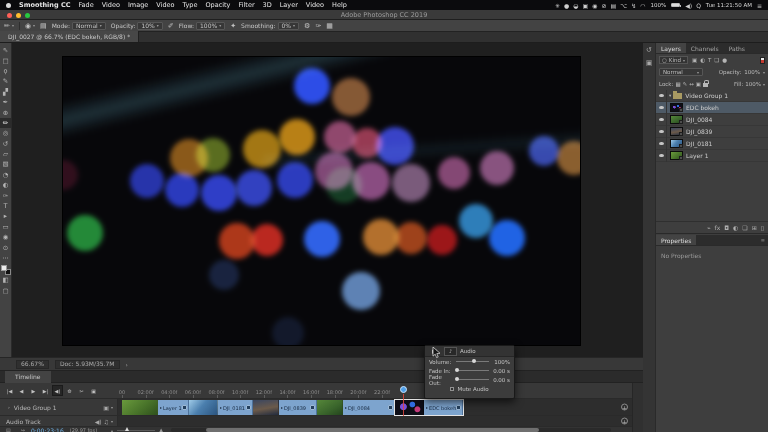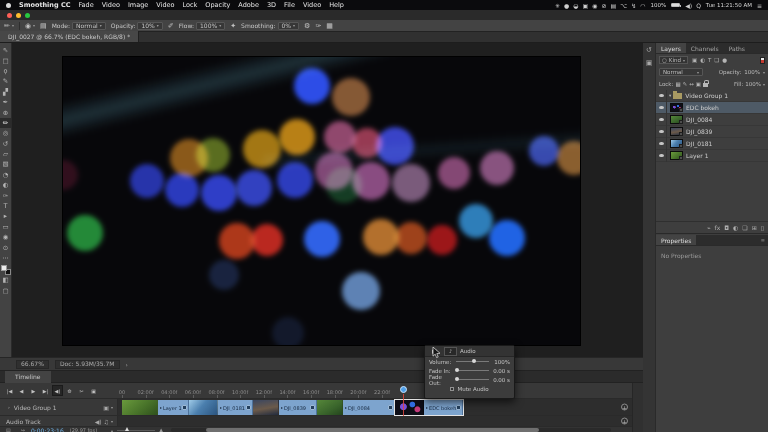--- a/index.html
+++ b/index.html
@@ -155,25 +155,25 @@
 <div id="screen">
 
   <div id="menubar">
     <div id="menu-left">
       <span class="apple-dot"></span>
     <span class="appname">Smoothing CC</span>
         <span>Fade</span>
         <span>Video</span>
         <span>Image</span>
         <span>Video</span>
-        <span>Lock</span>
+        <span>Type</span>
         <span>Opacity</span>
-        <span>Adobe</span>
+        <span>Filter</span>
         <span>3D</span>
-        <span>File</span>
+        <span>Layer</span>
         <span>Video</span>
         <span>Help</span>
       </div>
     <div id="menu-right">
       <span id="status-icons" style="display:flex;gap:4px;">
           <span class="mb-icon">✳</span>
           <span class="mb-icon">●</span>
           <span class="mb-icon">◒</span>
           <span class="mb-icon">▣</span>
           <span class="mb-icon">◉</span>
@@ -187,20 +187,23 @@
       <span class="batt"></span>
       <span id="post-icons" style="display:flex;gap:4px;">
           <span class="mb-icon">◀)</span>
           <span class="mb-icon">Q</span>
         </span>
       <span>Tue 11:21:50 AM</span>
       <span class="mb-icon">≡</span>
     </div>
   </div>
 
+  <div id="titlebar">
+    <span>Adobe Photoshop CC 2019</span>
+  </div>
   <span class="tl r"></span>
   <span class="tl y"></span>
   <span class="tl g"></span>
 
   <div id="optionsbar">
     <span class="opt-group">
         <span class="oicon">✏</span>
         <span class="caret">▾</span>
       </span>
     <span class="vsep"></span>

